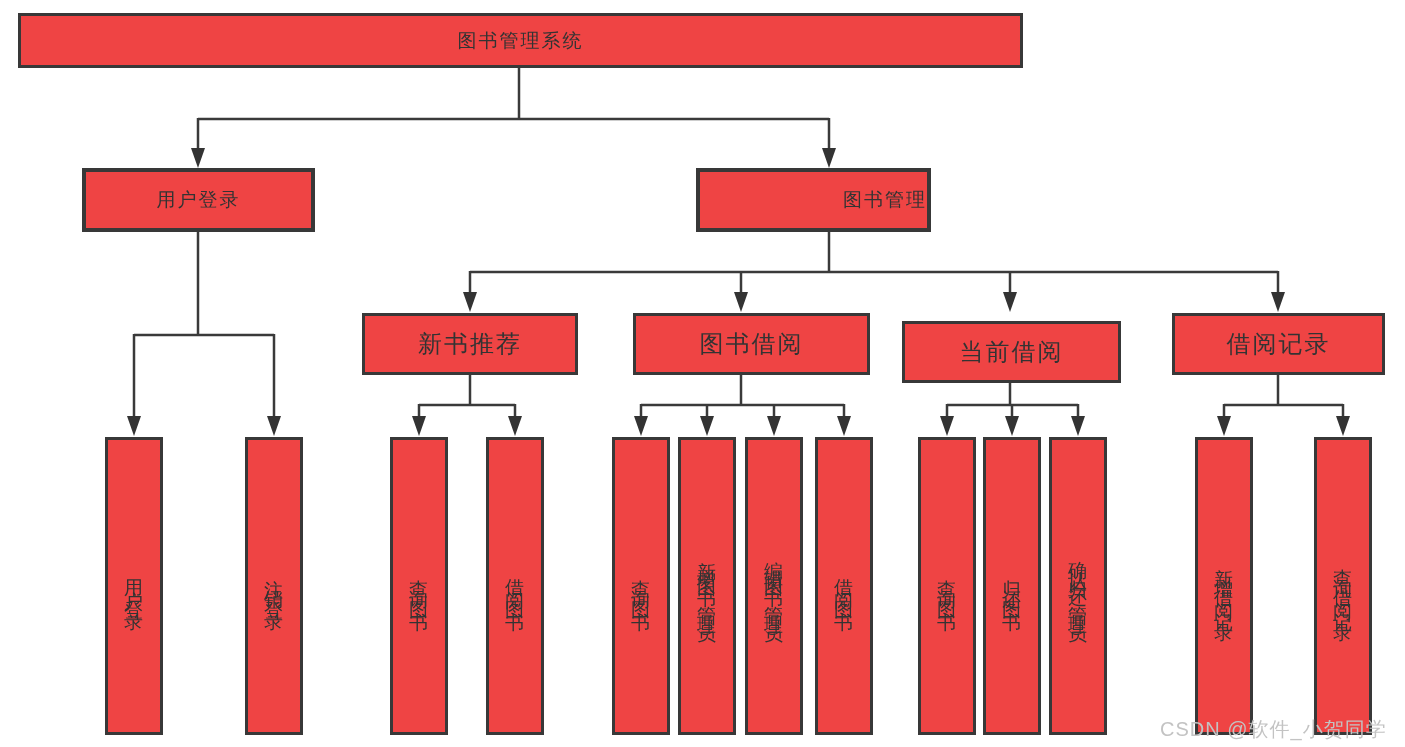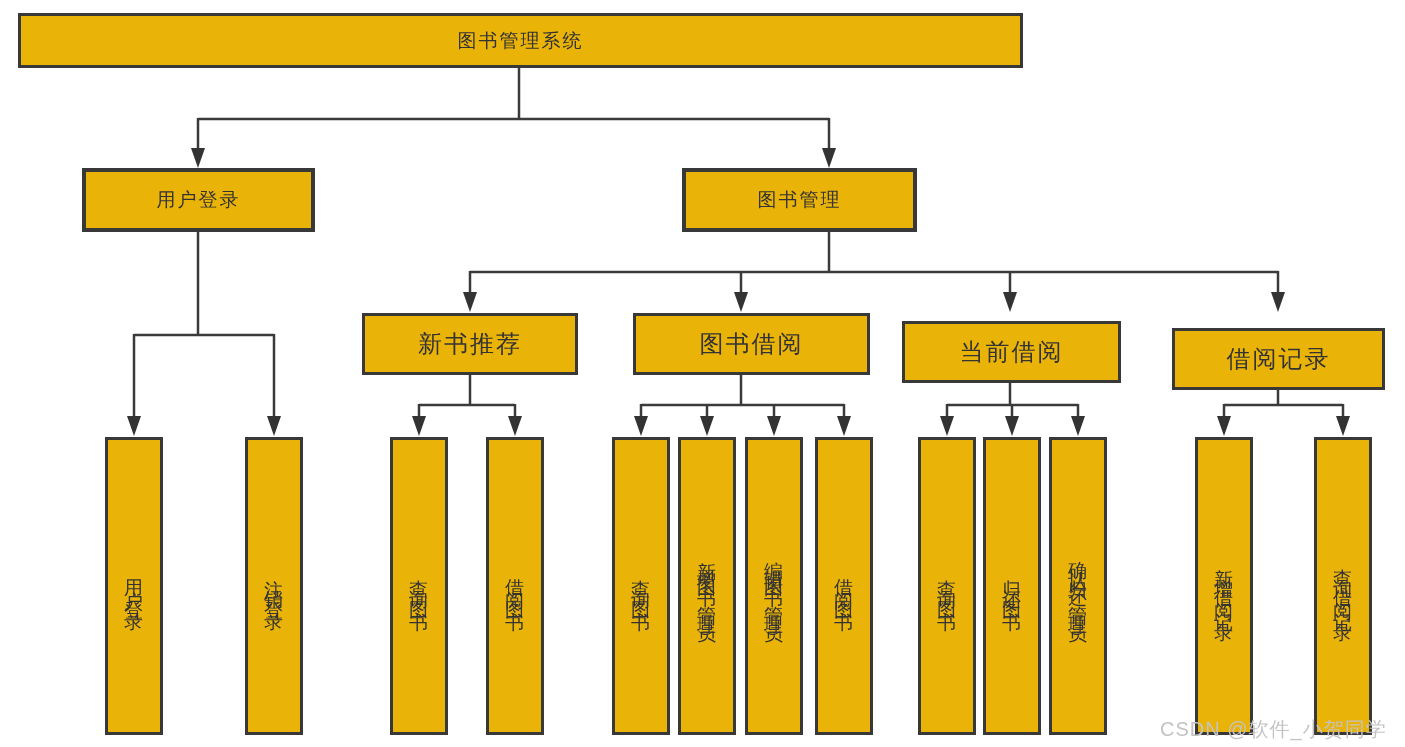--- a/index.html
+++ b/index.html
@@ -11,21 +11,21 @@
     color:#333333;
     overflow:hidden;
   }
   svg.connectors{position:absolute;left:0;top:0;z-index:1;}
   svg.connectors line{stroke:#3a3a3a;stroke-width:2.5;}
   svg.connectors polygon{fill:#333333;stroke:none;}
 
   .box{
     position:absolute;
     box-sizing:border-box;
-    background:#eab308;
+    background:#ef4444;
     border:3px solid #383838;
     display:flex;align-items:center;justify-content:center;
     z-index:2;
     font-size:19px;
     letter-spacing:2px;
     color:#333333;
   }
   .lvl2{border-width:4px;font-size:19px;}
   .lvl3{border-width:3.5px;font-size:24px;}
   .vbox{
@@ -37,25 +37,25 @@
     letter-spacing:11px;
     font-size:19px;
     line-height:1;
     white-space:nowrap;
   }
   .vbox.long .vlabel{letter-spacing:9px;}
 
   
   .n-root {left:18px;  top:13px;  width:1005px;height:55px;}
   .n-l2a  {left:82px;  top:168px; width:233px; height:64px;}
-  .n-l2b  {left:682px; top:168px; width:235px; height:64px;}
+  .n-l2b  {left:696px; top:168px; width:235px; height:64px;justify-content:flex-end;}
   .n-l3a  {left:362px; top:313px; width:216px; height:62px;}
   .n-l3b  {left:633px; top:313px; width:237px; height:62px;}
   .n-l3c  {left:902px; top:313px; width:219px; height:62px;margin-top:8px;}
-  .n-l3d  {left:1172px;top:328px; width:213px; height:62px;}
+  .n-l3d  {left:1172px;top:313px; width:213px; height:62px;}
   .n-a1{left:105px; top:437px;width:58px;height:298px;}
   .n-a2{left:245px; top:437px;width:58px;height:298px;}
   .n-b1{left:390px; top:437px;width:58px;height:298px;}
   .n-b2{left:486px; top:437px;width:58px;height:298px;}
   .n-c1{left:612px; top:437px;width:58px;height:298px;}
   .n-c2{left:678px; top:437px;width:58px;height:298px;}
   .n-c3{left:745px; top:437px;width:58px;height:298px;}
   .n-c4{left:815px; top:437px;width:58px;height:298px;}
   .n-d1{left:918px; top:437px;width:58px;height:298px;}
   .n-d2{left:983px; top:437px;width:58px;height:298px;}

